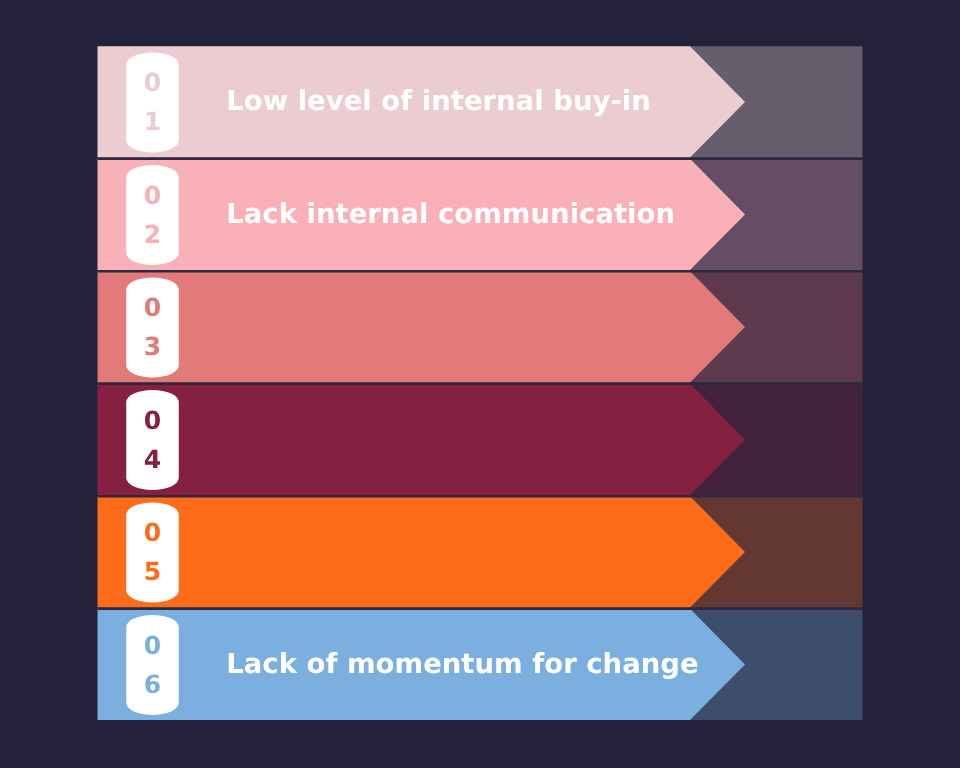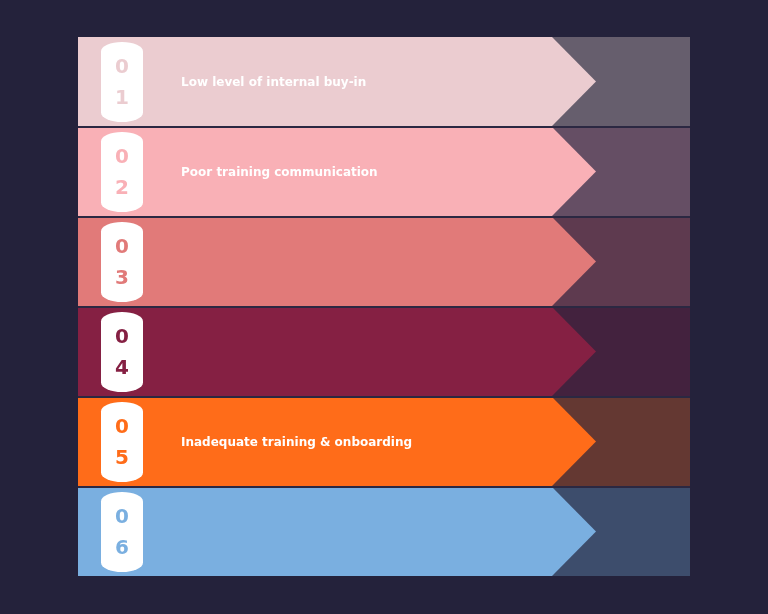--- a/index.html
+++ b/index.html
@@ -15,21 +15,21 @@
   .arrow svg { display:block; width:100%; height:100%; }
   .badge {
     position:absolute; left:23px; top:5px; width:42px; height:80px;
     background:#fff; border-radius:50% / 12%;
     display:flex; flex-direction:column; align-items:center; justify-content:center;
     font-weight:bold; font-size:20px; line-height:31px;
   }
   .label {
     position:absolute; left:103px; top:0; height:100%;
     display:flex; align-items:center;
-    color:#fff; font-weight:bold; font-size:12px; white-space:nowrap;
+    color:#fff; font-weight:bold; font-size:22px; white-space:nowrap;
   }
   .sep { position:absolute; left:0; width:612px; height:2px; background:#2b2842; }
 </style>
 </head>
 <body>
 
 <div class="board" id="board">
     <div class="row" style="top: 0px;">
     <div class="panel" style="background: rgb(102, 94, 109);"></div>
     <div class="body" style="background: rgb(235, 204, 208);"></div>
@@ -49,21 +49,21 @@
     <div class="body" style="background: rgb(249, 176, 182);"></div>
     <div class="arrow">
       <svg viewBox="0 0 44 89" preserveAspectRatio="none">
           <polygon points="0,0 44,44.5 0,89" fill="#f9b0b6"></polygon>
         </svg>
     </div>
     <div class="badge" style="color: rgb(249, 176, 182);">
       <span>0</span>
       <span>2</span>
     </div>
-    <div class="label">Poor training communication</div>
+    <div class="label">Lack internal communication</div>
   </div>
     <div class="sep" style="top: 89px;"></div>
     <div class="row" style="top: 180px;">
     <div class="panel" style="background: rgb(94, 58, 79);"></div>
     <div class="body" style="background: rgb(225, 122, 121);"></div>
     <div class="arrow">
       <svg viewBox="0 0 44 89" preserveAspectRatio="none">
           <polygon points="0,0 44,44.5 0,89" fill="#e17a79"></polygon>
         </svg>
     </div>
@@ -92,30 +92,30 @@
     <div class="body" style="background: rgb(255, 108, 25);"></div>
     <div class="arrow">
       <svg viewBox="0 0 44 89" preserveAspectRatio="none">
           <polygon points="0,0 44,44.5 0,89" fill="#ff6c19"></polygon>
         </svg>
     </div>
     <div class="badge" style="color: rgb(255, 108, 25);">
       <span>0</span>
       <span>5</span>
     </div>
-    <div class="label">Inadequate training &amp; onboarding</div>
   </div>
     <div class="sep" style="top: 359px;"></div>
     <div class="row" style="top: 450px;">
     <div class="panel" style="background: rgb(61, 77, 108);"></div>
     <div class="body" style="background: rgb(122, 175, 224);"></div>
     <div class="arrow">
       <svg viewBox="0 0 44 89" preserveAspectRatio="none">
           <polygon points="0,0 44,44.5 0,89" fill="#7aafe0"></polygon>
         </svg>
     </div>
     <div class="badge" style="color: rgb(122, 175, 224);">
       <span>0</span>
       <span>6</span>
     </div>
+    <div class="label">Lack of momentum for change</div>
   </div>
     <div class="sep" style="top: 449px;"></div>
   </div>
 
 </body></html>

